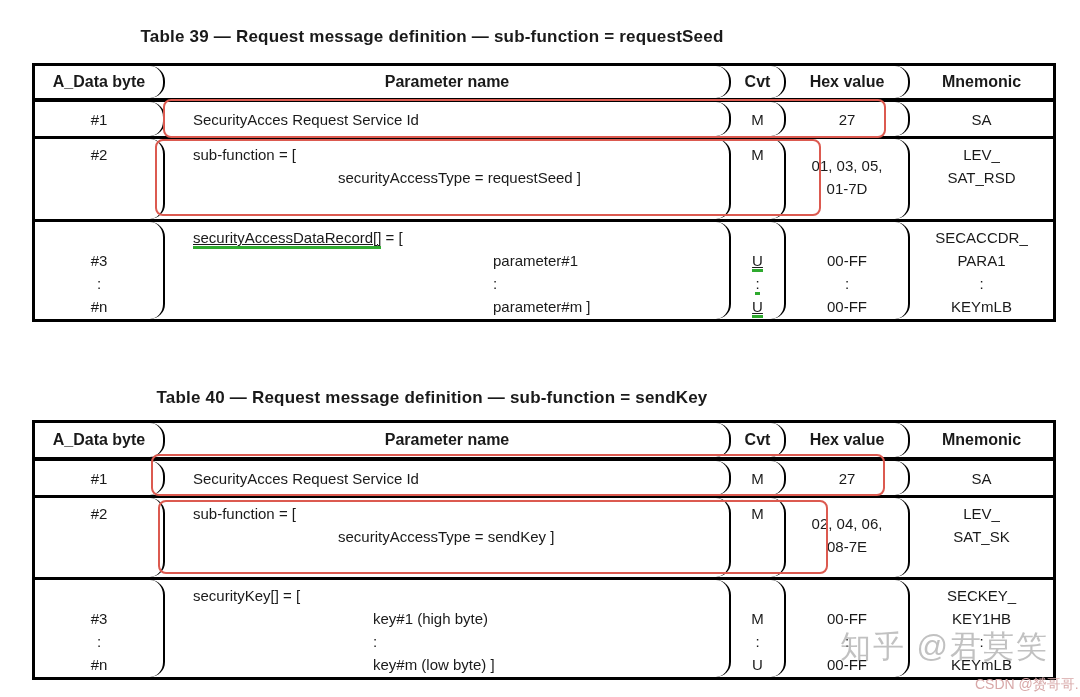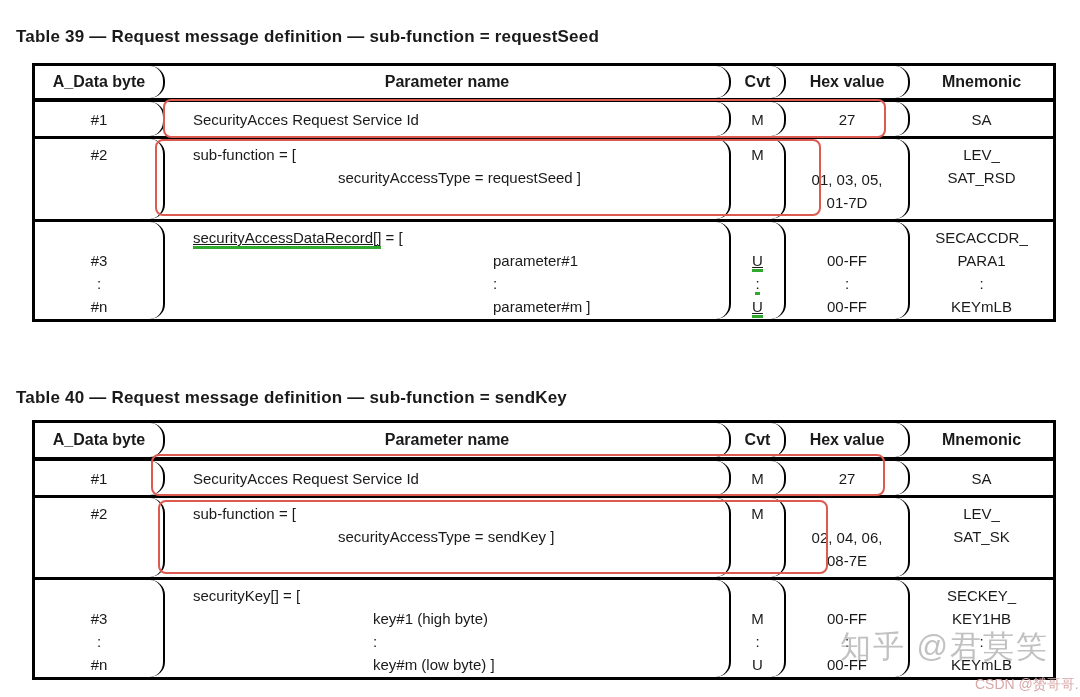--- a/index.html
+++ b/index.html
@@ -5,21 +5,22 @@
   html,body{margin:0;padding:0;background:#ffffff;}
   .page{
     position:relative;
     width:1080px;height:697px;
     background:#ffffff;
     font-family:"Liberation Sans","DejaVu Sans",sans-serif;
     color:#1a1a1a;
     overflow:hidden;
   }
   .tbl-title{
-    position:absolute;left:16px;width:864px;
+    position:absolute;left:0;width:864px;
+    text-align:center;
     font-size:17px;font-weight:bold;
     letter-spacing:.2px;
   }
   .title-39{top:27px;}
   .title-40{top:388px;}
 
   .tbl{
     position:absolute;left:32px;width:1018px;
     border:3px solid #000;
     box-sizing:content-box;
@@ -42,21 +43,21 @@
     box-sizing:border-box;
     display:flex;flex-direction:column;
     justify-content:center;
     overflow:hidden;
     border-radius:15px;
   }
   .cell:last-child{border-right:none;}
   .c-center{align-items:center;text-align:center;}
   .c-left{padding-left:28px;align-items:flex-start;text-align:right;}
   .v-top{justify-content:flex-start;padding-top:4px;}
-  .v-bottom{justify-content:flex-end;padding-bottom:5px;}
+  .v-bottom{justify-content:center;padding-bottom:5px;}
   .header .cell{font-weight:bold;font-size:16px;}
 
   .line{height:23px;line-height:23px;white-space:nowrap;}
   .ind145{padding-left:145px;}
   .ind180{padding-left:180px;}
   .ind300{padding-left:300px;}
 
   .green-u{
     text-decoration:underline;
     border-bottom:3px solid #2faa2f;

